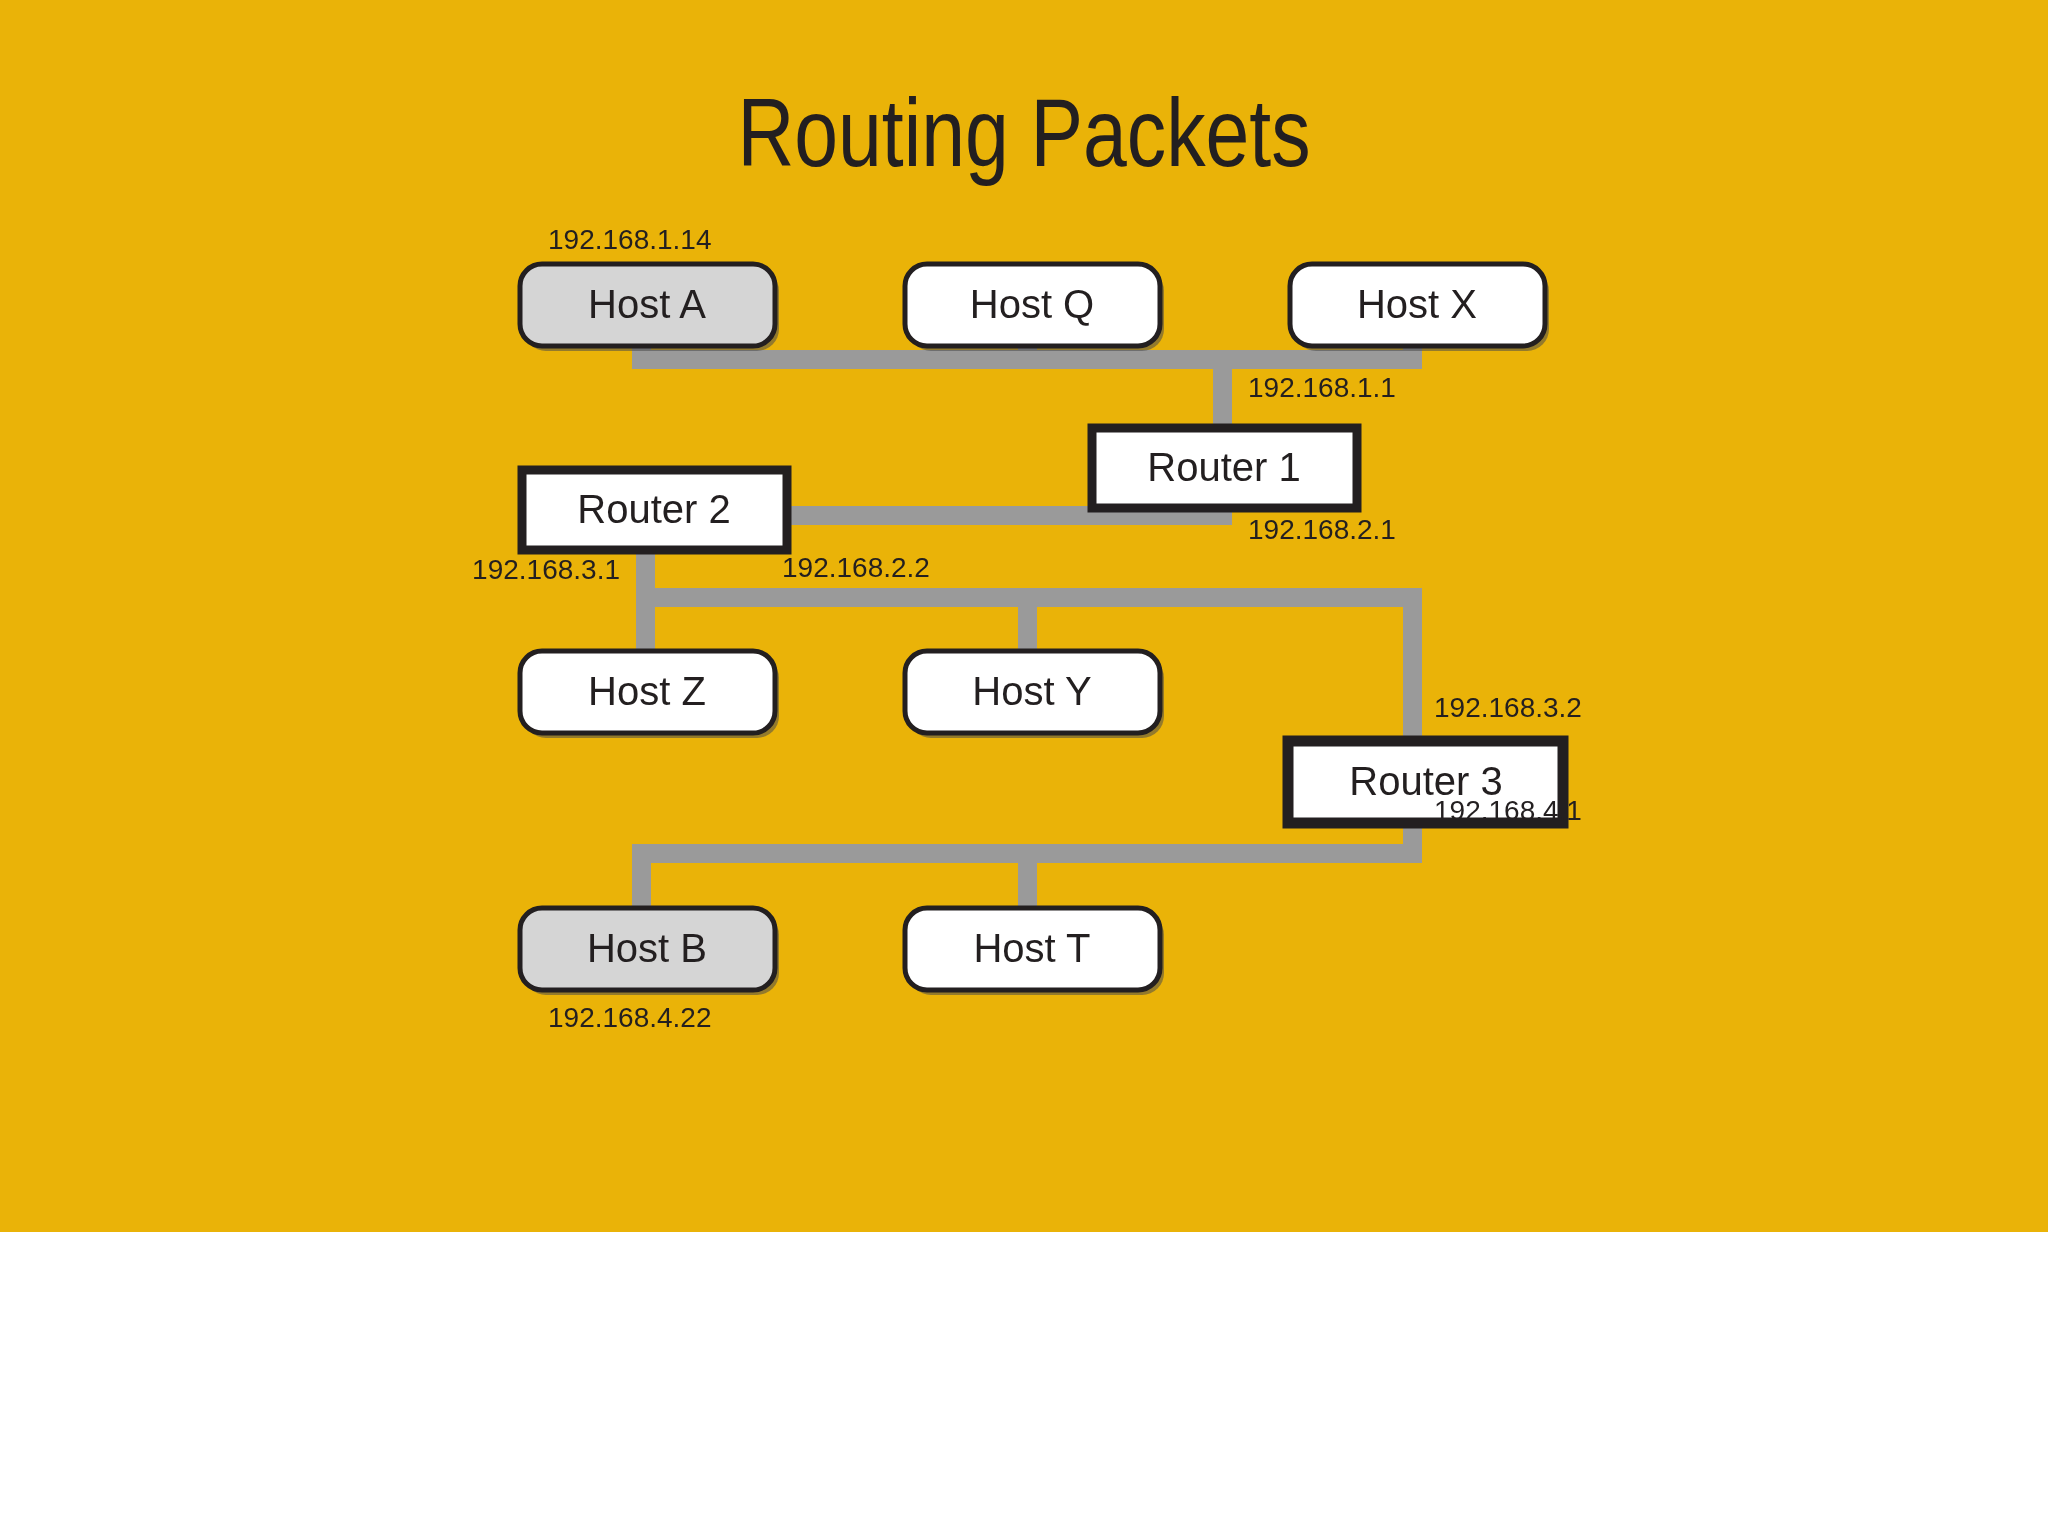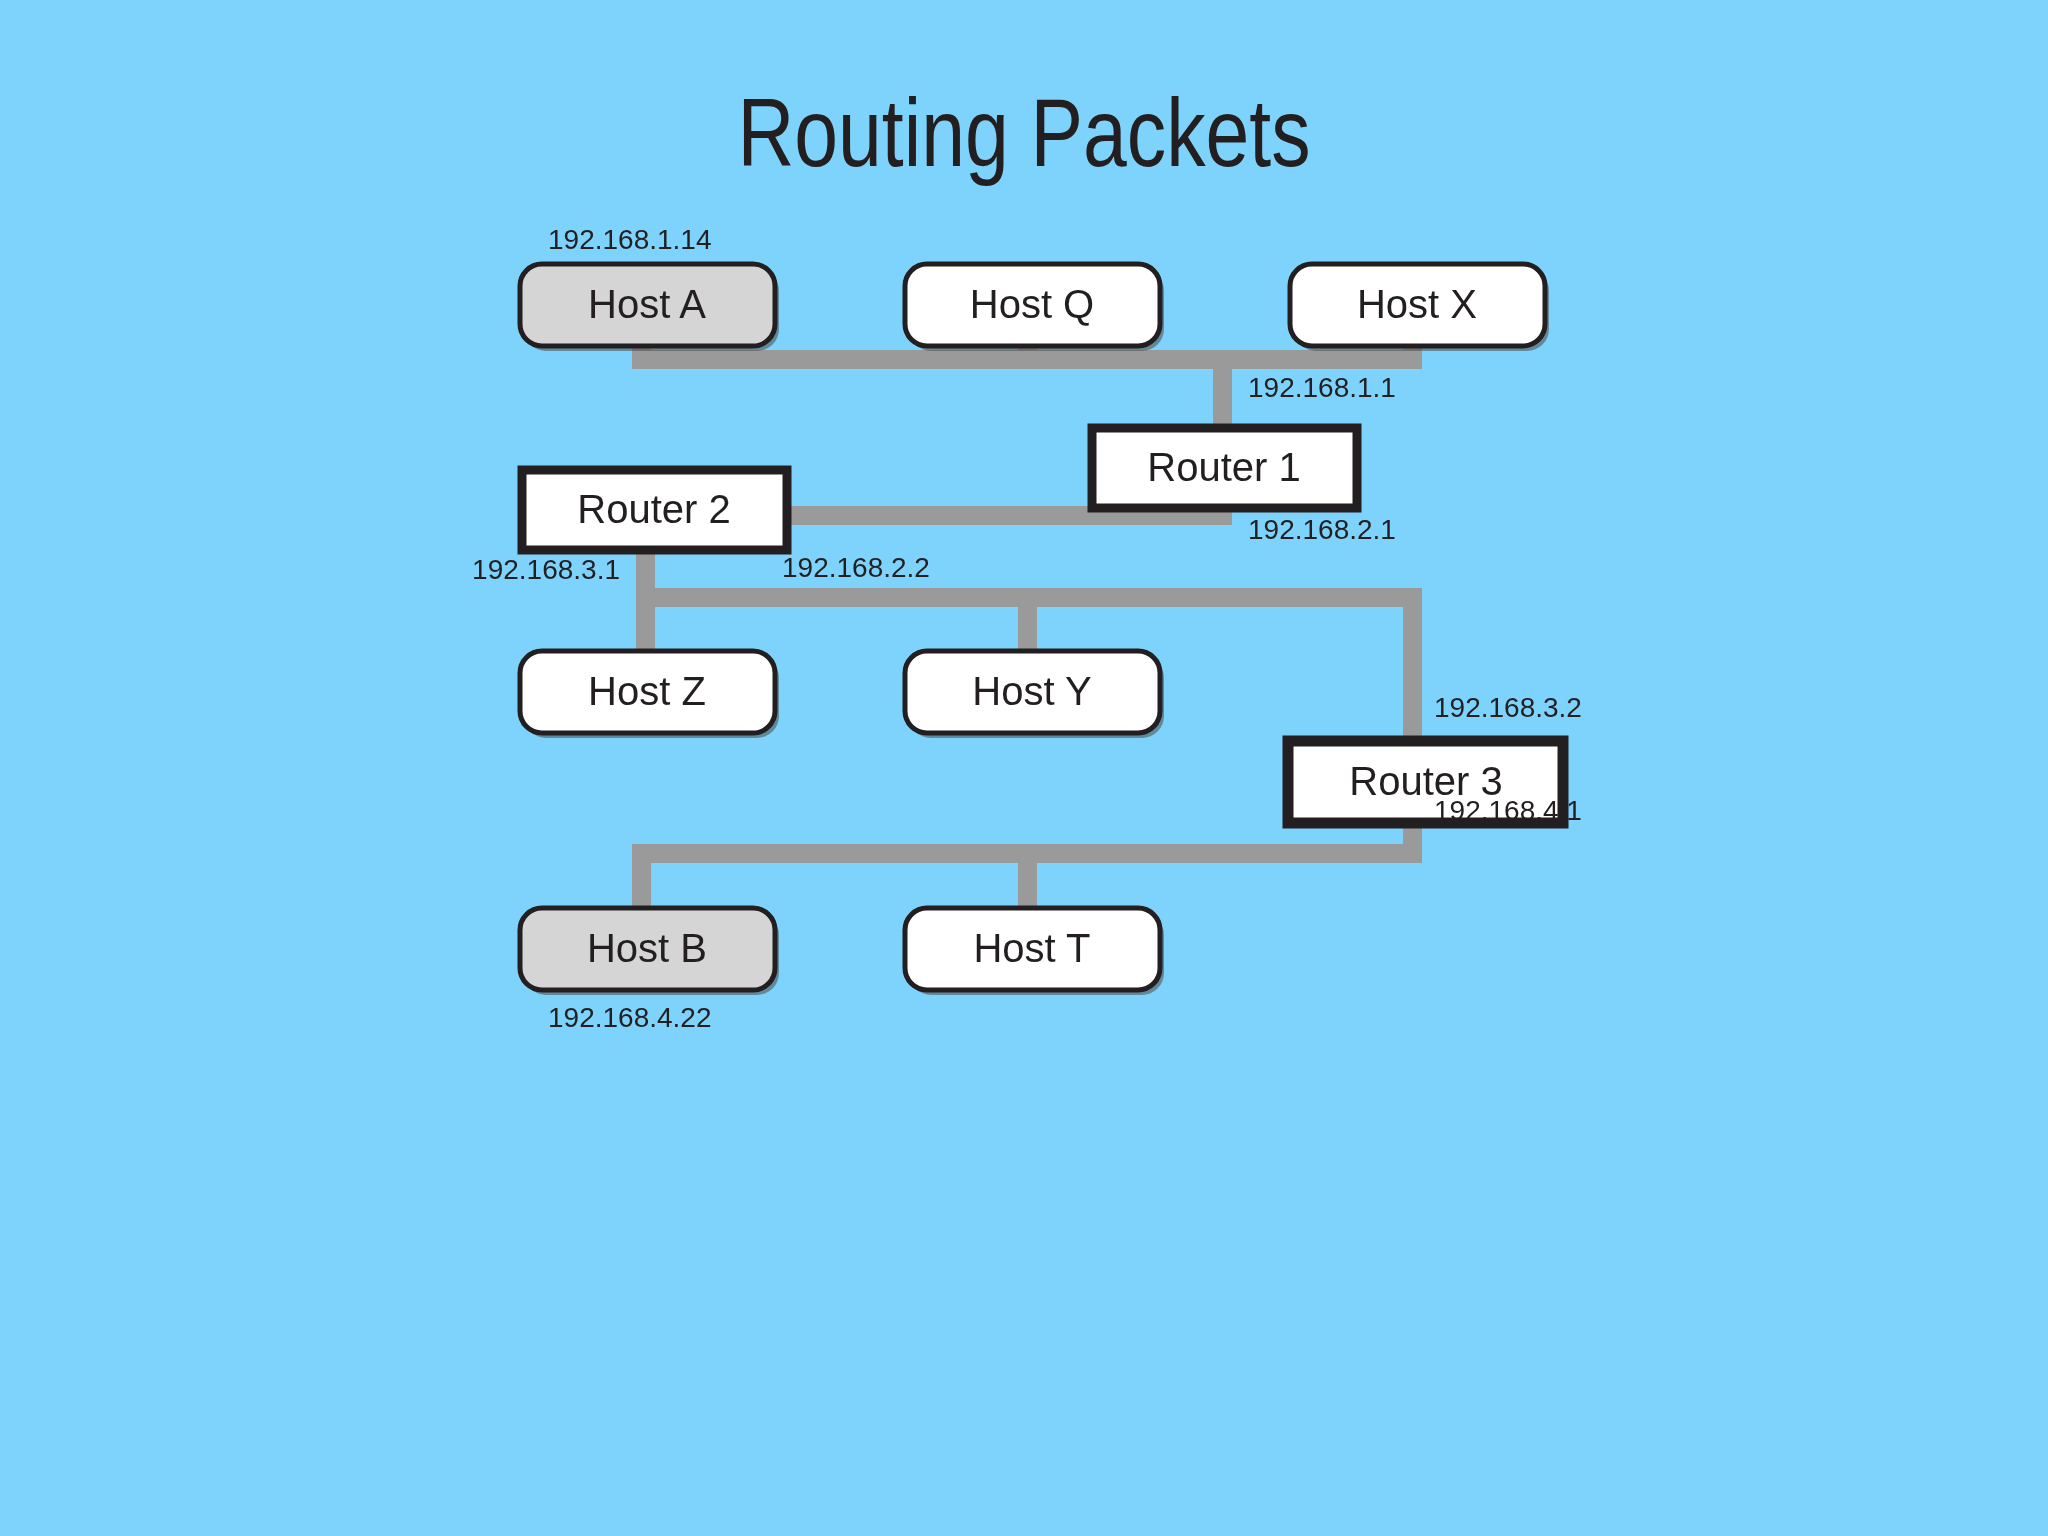--- a/index.html
+++ b/index.html
@@ -3,22 +3,22 @@
 <meta charset="utf-8">
 <style>
   html, body {
     margin: 0;
     padding: 0;
     background: #ffffff;
   }
   #slide {
     position: relative;
     width: 2048px;
-    height: 1536px;
-    background: #7dd3fc;
+    height: 1232px;
+    background: #eab308;
     overflow: hidden;
     font-family: "Liberation Sans", sans-serif;
   }
   #slide-title {
     position: absolute;
     top: 78px;
     left: 0;
     width: 2048px;
     text-align: center;
     font-family: "Liberation Sans", sans-serif;

